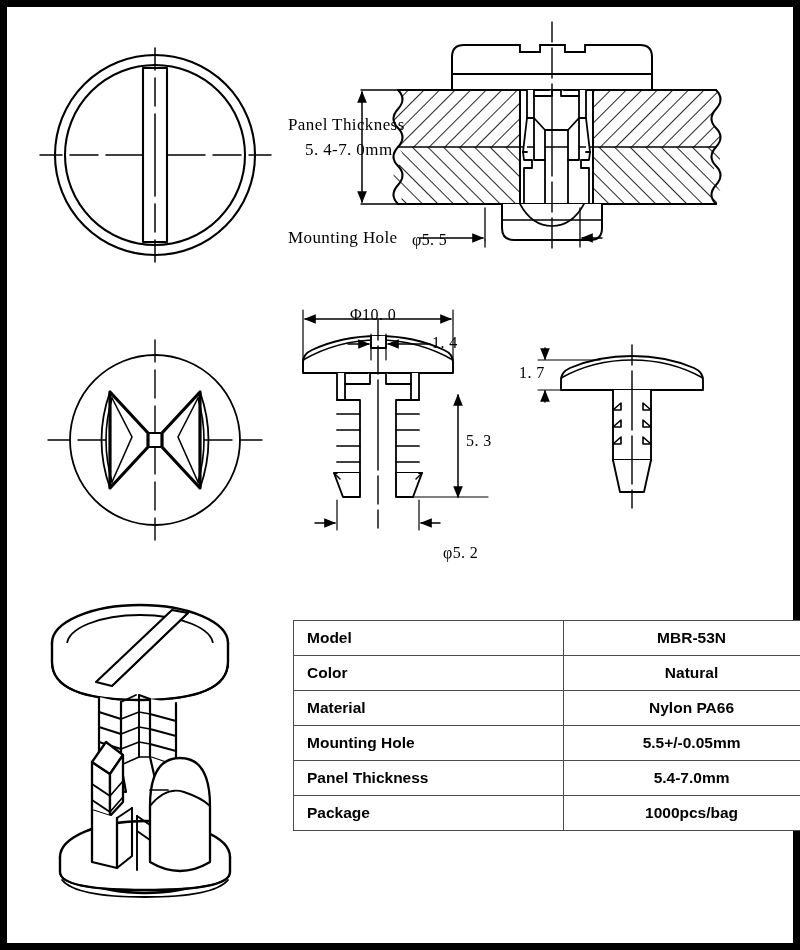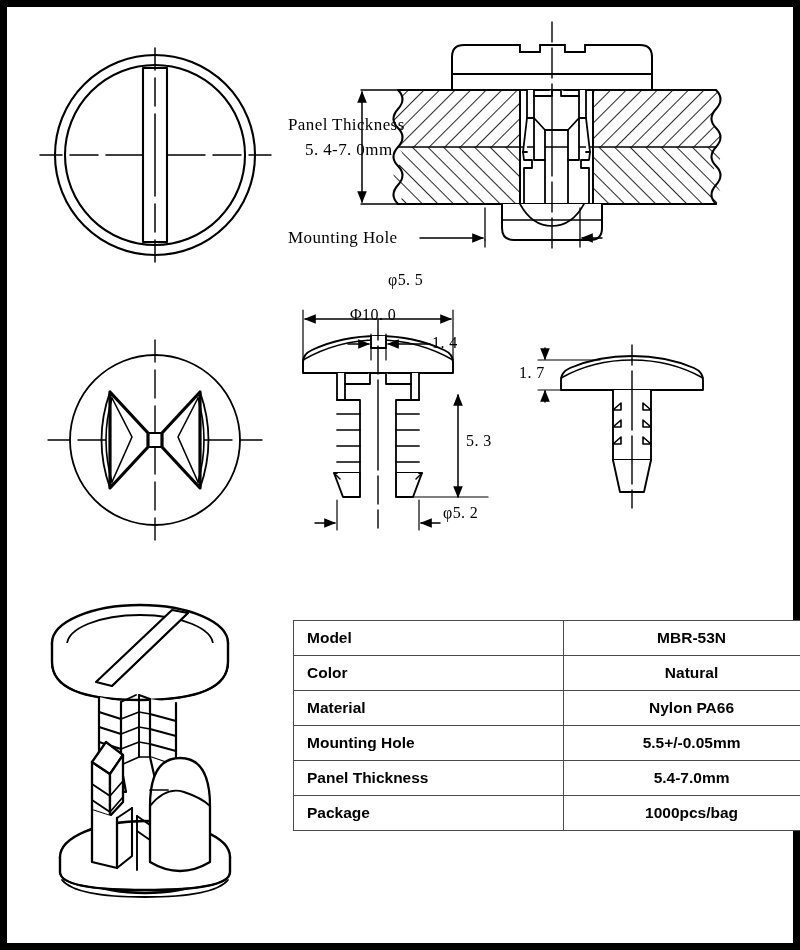--- a/index.html
+++ b/index.html
@@ -312,26 +312,26 @@
       <path d="M150 806 L150 862" stroke-width="1.9"></path>
     </g>
 
   </g>
 </svg>
 
 <div class="lbl" style="left:288px;top:115px;font-size:17px;">Panel Thickness</div>
 <div class="lbl" style="left:305px;top:140px;font-size:17px;">5. 4-7. 0mm</div>
 
 <div class="lbl" style="left:288px;top:228px;font-size:17px;">Mounting Hole</div>
-<div class="lbl" style="left:388px;top:231px;font-size:16px;margin-top:40px;">φ5. 5</div>
+<div class="lbl" style="left:412px;top:231px;font-size:16px;">φ5. 5</div>
 
 <div class="lbl" style="left:350px;top:306px;font-size:16px;">Φ10. 0</div>
 <div class="lbl" style="left:432px;top:334px;font-size:16px;">1. 4</div>
 <div class="lbl" style="left:466px;top:432px;font-size:16px;">5. 3</div>
-<div class="lbl" style="left:443px;top:504px;font-size:16px;">φ5. 2</div>
+<div class="lbl" style="left:443px;top:544px;font-size:16px;">φ5. 2</div>
 <div class="lbl" style="left:519px;top:364px;font-size:16px;">1. 7</div>
 
 <table id="spec-table">
   <tbody>
     <tr>
       <td class="k">Model</td>
       <td class="v">MBR-53N</td>
     </tr>
     <tr>
       <td class="k">Color</td>

